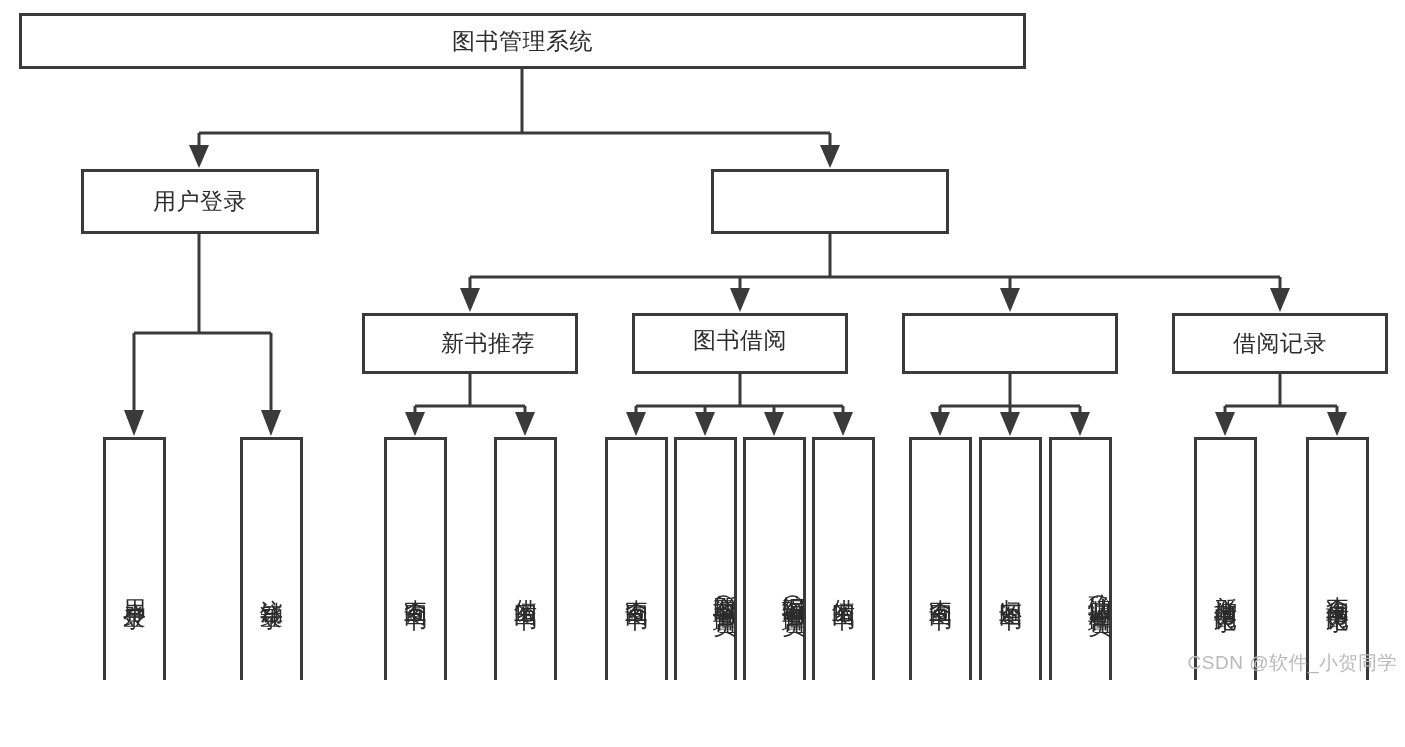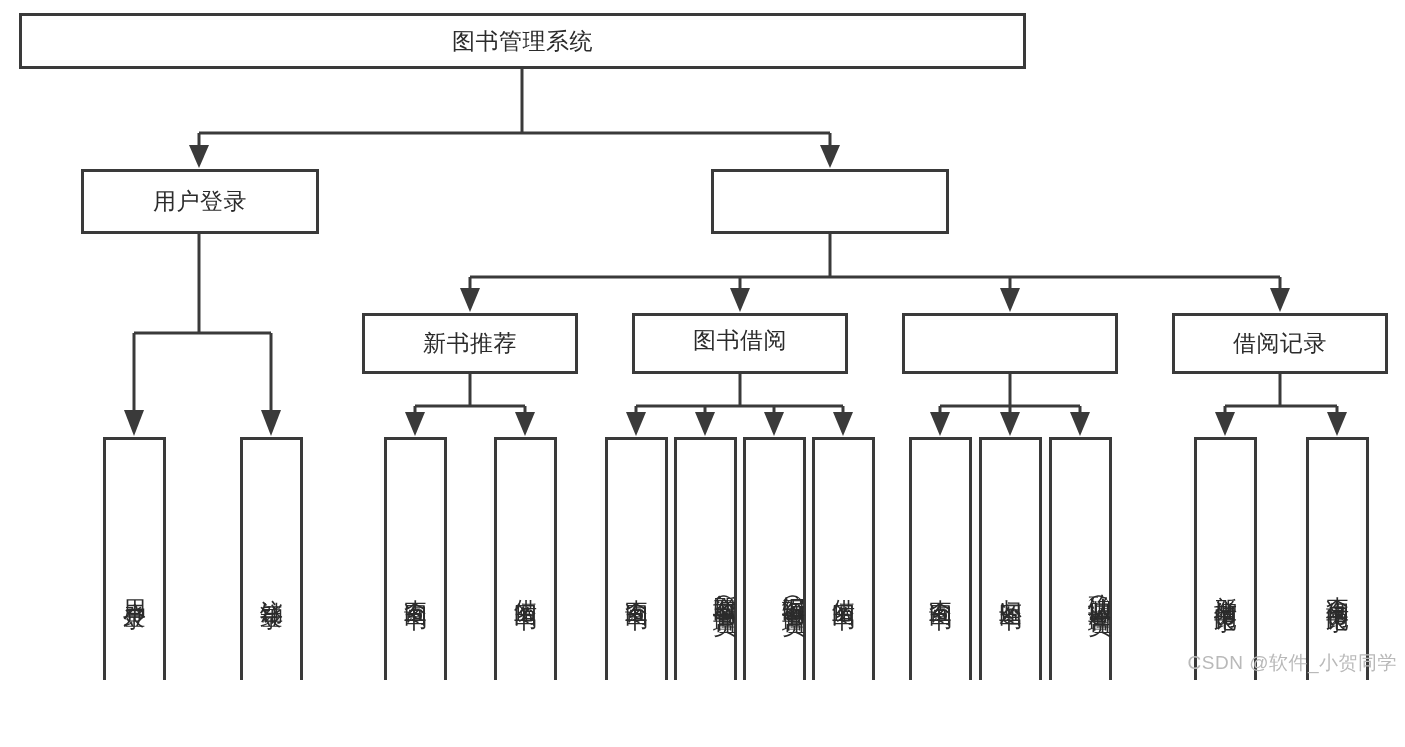--- a/index.html
+++ b/index.html
@@ -179,21 +179,21 @@
     <rect class="leaf-box" x="1050.5" y="438.5" width="60" height="296"></rect>
 
     <rect class="leaf-box" x="1195.5" y="438.5" width="60" height="296"></rect>
     <rect class="leaf-box" x="1307.5" y="438.5" width="60" height="296"></rect>
   </svg>
 
   <div class="node-label" style="left:20px; top:14px; width:1005px; height:54px;">图书管理系统</div>
 
   <div class="node-label" style="left:82px; top:170px; width:236px; height:63px;">用户登录</div>
 
-  <div class="node-label" style="left:363px; top:314px; width:214px; height:59px;">新书推荐</div>
+  <div class="node-label" style="left:363px; top:314px; width:214px; height:59px;padding-left:18px;">新书推荐</div>
   <div class="node-label" style="left:633px; top:311px; width:214px; height:59px;">图书借阅</div>
   <div class="node-label" style="left:1173px; top:314px; width:214px; height:59px;">借阅记录</div>
 
   <div class="leaf-label" style="left:104px; top:438px; width:61px; height:297px;">用户登录</div>
   <div class="leaf-label" style="left:241px; top:438px; width:61px; height:297px;">注销登录</div>
 
   <div class="leaf-label" style="left:385px; top:438px; width:61px; height:297px;">查询图书</div>
   <div class="leaf-label" style="left:495px; top:438px; width:61px; height:297px;">借阅图书</div>
 
   <div class="leaf-label" style="left:606px; top:438px; width:61px; height:297px;">查询图书</div>

